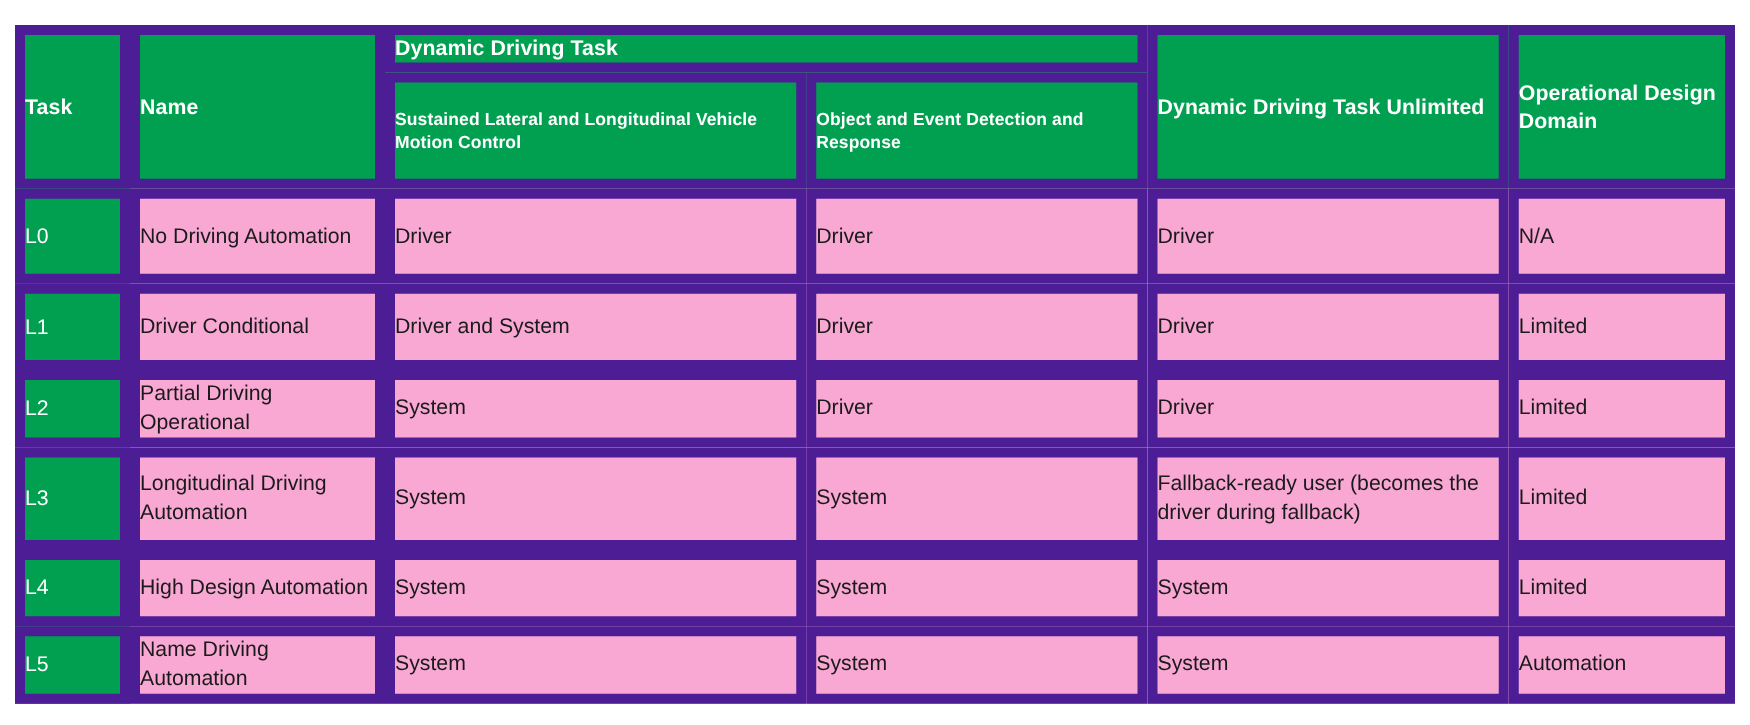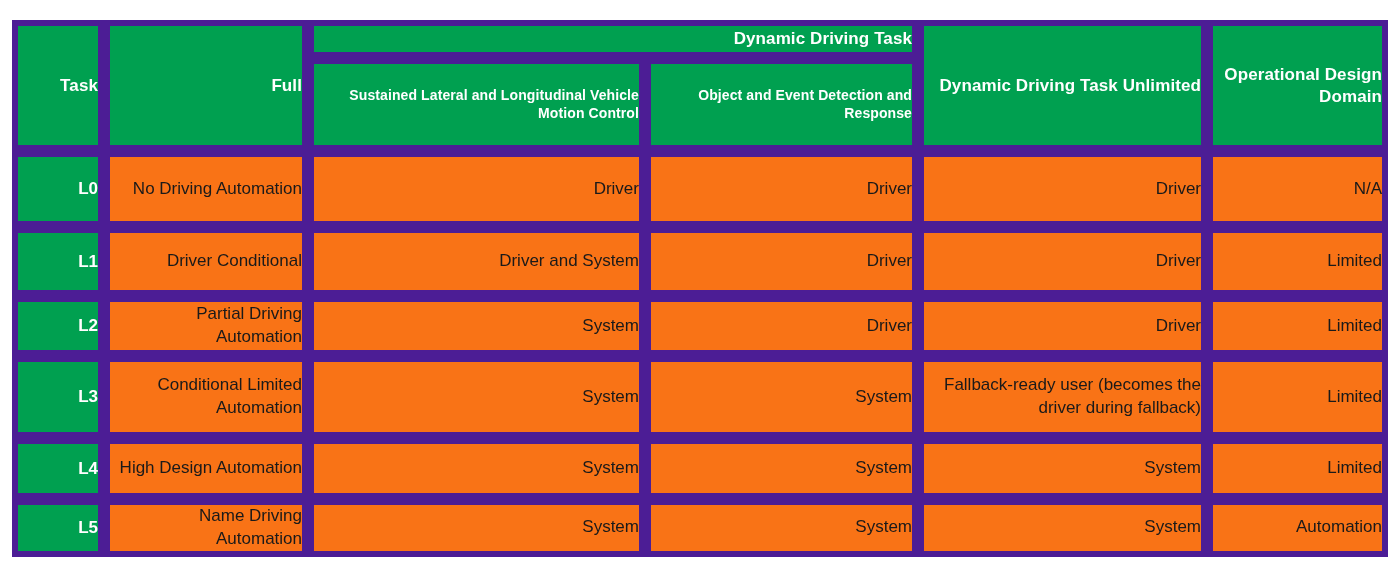--- a/index.html
+++ b/index.html
@@ -28,25 +28,25 @@
     top: 20px;
     width: 1376px;
     border-collapse: separate;
     border-spacing: 0;
     table-layout: fixed;
     background: #ffffff;
   }
 
   .sae-table td,
   .sae-table th {
-    border: 6px solid #4c1d95;
+    border: 8px solid #4c1d95;
     padding: 0;
     margin: 0;
     vertical-align: middle;
-    text-align: right;
+    text-align: left;
     box-sizing: border-box;
   }
 
   
   .hd {
     background: #00a050;
     color: #ffffff;
     font-weight: bold;
     font-size: 14px;
     line-height: 1.28;
@@ -58,28 +58,28 @@
     padding: 8px 8px;
   }
   .hd-tall {
     font-size: 17px;
   }
 
   
   .lvl {
     background: #00a050;
     color: #ffffff;
-    font-weight: bold;
+    font-weight: normal;
     font-size: 17px;
     padding: 4px 6px;
   }
 
   
   .cell {
-    background: #f97316;
+    background: #f9a8d4;
     color: #1a1a1a;
     font-size: 17px;
     font-weight: normal;
     line-height: 1.35;
     padding: 6px 10px;
   }
   .cell-name {
     font-size: 17px;
   }
 
@@ -114,21 +114,21 @@
       <col class="c-name">
       <col class="c-ddt1">
       <col class="c-ddt2">
       <col class="c-fall">
       <col class="c-odd">
     </colgroup>
 
     <thead>
       <tr class="r-h1">
         <th class="hd hd-tall" rowspan="2">Task</th>
-        <th class="hd hd-tall" rowspan="2">Full</th>
+        <th class="hd hd-tall" rowspan="2">Name</th>
         <th class="hd hd-group" colspan="2">Dynamic Driving Task</th>
         <th class="hd hd-tall" rowspan="2">Dynamic Driving Task Unlimited</th>
         <th class="hd hd-tall" rowspan="2">Operational Design Domain</th>
       </tr>
       <tr class="r-h2">
         <th class="hd">Sustained Lateral and Longitudinal Vehicle Motion Control</th>
         <th class="hd">Object and Event Detection and Response</th>
       </tr>
     </thead>
 
@@ -147,30 +147,30 @@
         <td class="lvl">L1</td>
         <td class="cell cell-name nowrap-name">Driver Conditional</td>
         <td class="cell">Driver and System</td>
         <td class="cell">Driver</td>
         <td class="cell">Driver</td>
         <td class="cell">Limited</td>
       </tr>
 
       <tr class="r-l2">
         <td class="lvl">L2</td>
-        <td class="cell cell-name">Partial Driving Automation</td>
+        <td class="cell cell-name">Partial Driving Operational</td>
         <td class="cell">System</td>
         <td class="cell">Driver</td>
         <td class="cell">Driver</td>
         <td class="cell">Limited</td>
       </tr>
 
       <tr class="r-l3">
         <td class="lvl">L3</td>
-        <td class="cell cell-name">Conditional Limited Automation</td>
+        <td class="cell cell-name">Longitudinal Driving Automation</td>
         <td class="cell">System</td>
         <td class="cell">System</td>
         <td class="cell">Fallback-ready user (becomes the driver during fallback)</td>
         <td class="cell">Limited</td>
       </tr>
 
       <tr class="r-l4">
         <td class="lvl">L4</td>
         <td class="cell cell-name">High Design Automation</td>
         <td class="cell">System</td>

